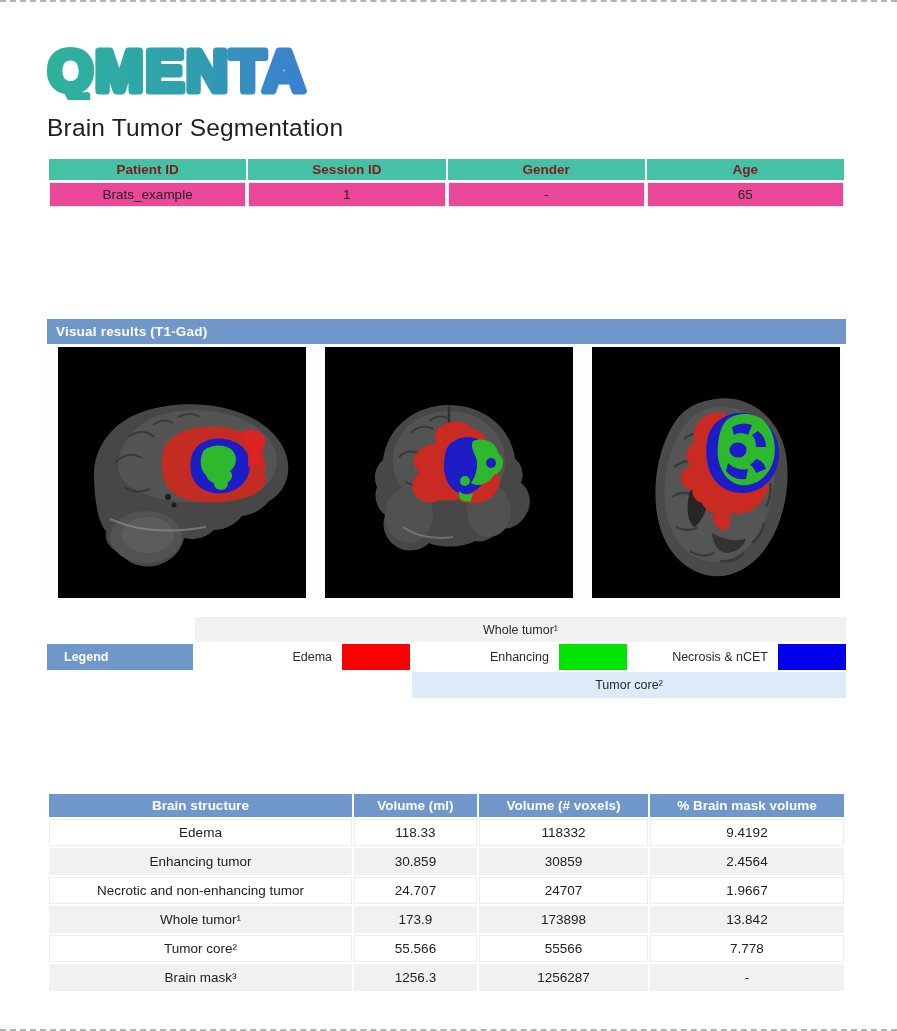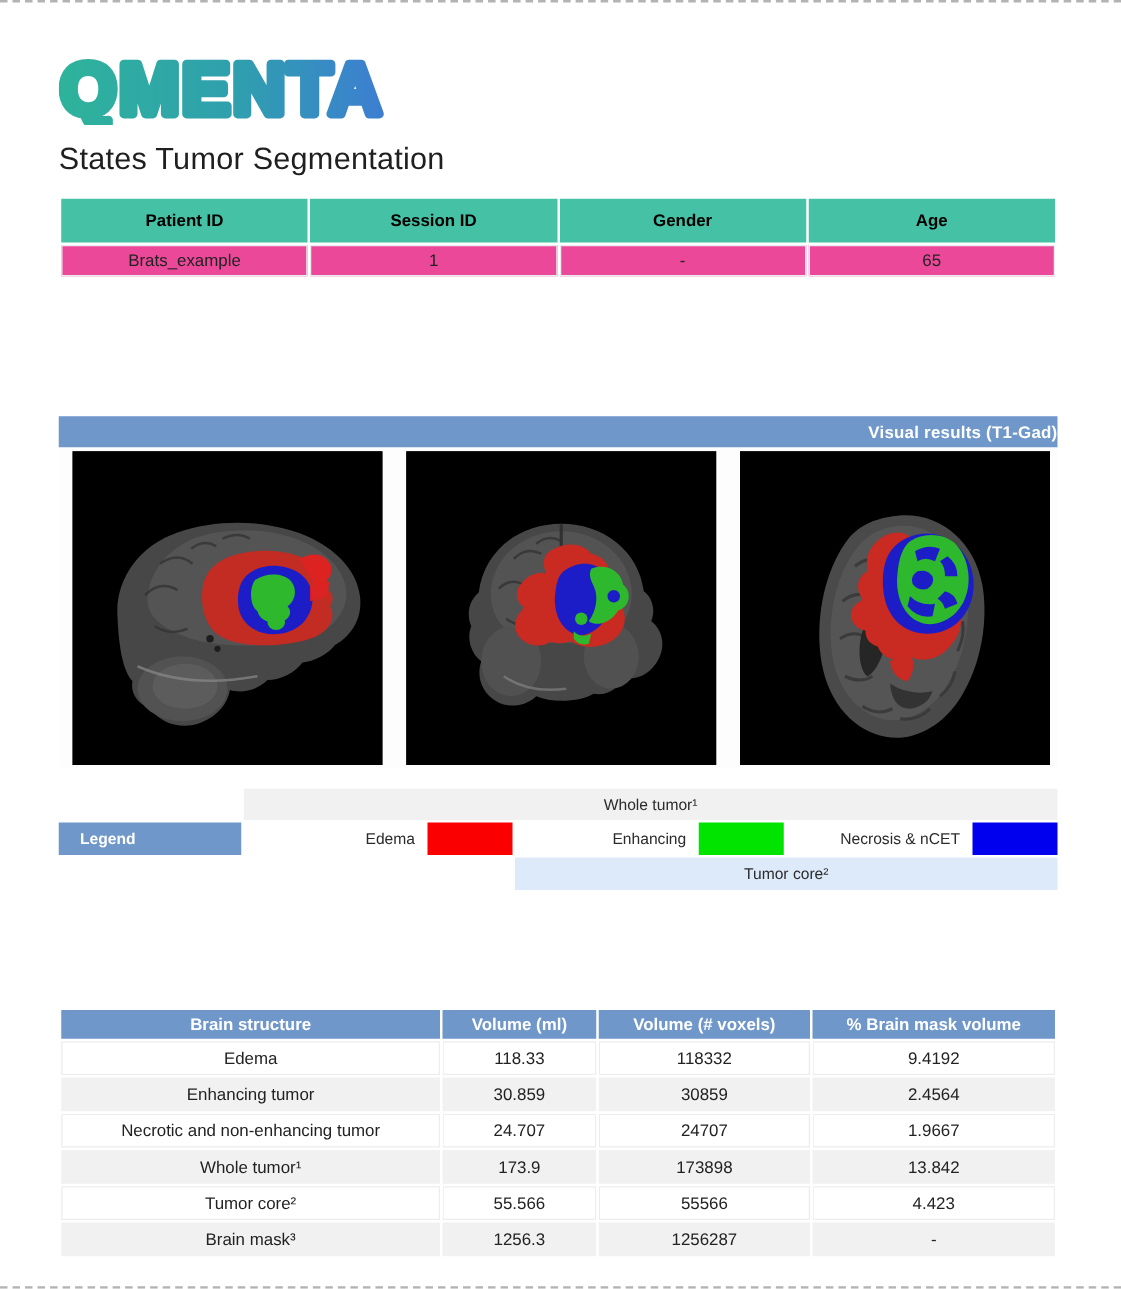--- a/index.html
+++ b/index.html
@@ -36,33 +36,33 @@
   .report-title { font-size: 24.5px; font-weight: 500; color: #1f1f1f; letter-spacing: 0.2px; }
   .created-block { text-align: right; font-size: 13.5px; line-height: 18px; color: #333; padding-bottom: 2px; }
 
   
   table { border-collapse: separate; border-spacing: 2px; width: 100%; table-layout: fixed; }
   th, td { text-align: center; vertical-align: middle; font-weight: normal; }
 
   
   .patient-table { margin-top: 15px; }
   .patient-table th {
-    background: #45c1a5; color: #000000; font-size: 13.5px; font-weight: 600;
-    height: 35px; padding: 0 4px;
+    background: #45c1a5; color: #7f1d1d; font-size: 13.5px; font-weight: 600;
+    height: 21px; padding: 0 4px;
   }
   .patient-table td {
     background: #ec4899; font-size: 13.5px; color: #222;
     height: 25px; box-shadow: inset 0 0 0 1px #e7ecf1;
   }
 
   
   .visual-section { margin-top: 110px; }
   .section-header {
     background: #6f97ca; color: #ffffff; font-size: 13.5px; font-weight: bold;
-    height: 25px; line-height: 25px; padding-left: 9px; letter-spacing: 0.2px; text-align: right;
+    height: 25px; line-height: 25px; padding-left: 9px; letter-spacing: 0.2px;
   }
   .images-row {
     display: flex; justify-content: space-between;
     padding: 3px 6px 2px 11px; background: #fdfdfd;
   }
   .mri { width: 248px; height: 251px; background: #000; display: block; }
 
   
   .legend-grid {
     margin-top: 17px; width: 799px;
@@ -108,21 +108,21 @@
             <stop offset="0" stop-color="#2eb39b"></stop>
             <stop offset="0.55" stop-color="#2f9fae"></stop>
             <stop offset="1" stop-color="#3d7ed2"></stop>
           </linearGradient>
         </defs>
         <text x="1" y="55" font-size="58" font-weight="bold" letter-spacing="2" font-family="Liberation Sans, sans-serif" fill="url(#lg)" stroke="url(#lg)" stroke-width="7" stroke-linejoin="round" stroke-linecap="round" paint-order="stroke">QMENTA</text>
       </svg>
     </div>
 
     <div class="title-row">
-      <div class="report-title">States Tumor Segmentation</div>
+      <div class="report-title">Brain Tumor Segmentation</div>
     </div>
 
     <table class="patient-table">
       <tbody>
           <tr>
         <th>Patient ID</th>
         <th>Session ID</th>
         <th>Gender</th>
         <th>Age</th>
       </tr>
@@ -256,21 +256,21 @@
       <tr class="g">
         <td>Whole tumor¹</td>
         <td>173.9</td>
         <td>173898</td>
         <td>13.842</td>
       </tr>
       <tr class="w">
         <td>Tumor core²</td>
         <td>55.566</td>
         <td>55566</td>
-        <td>4.423</td>
+        <td>7.778</td>
       </tr>
       <tr class="g">
         <td>Brain mask³</td>
         <td>1256.3</td>
         <td>1256287</td>
         <td>-</td>
       </tr>
     </tbody>
       </table>
 

